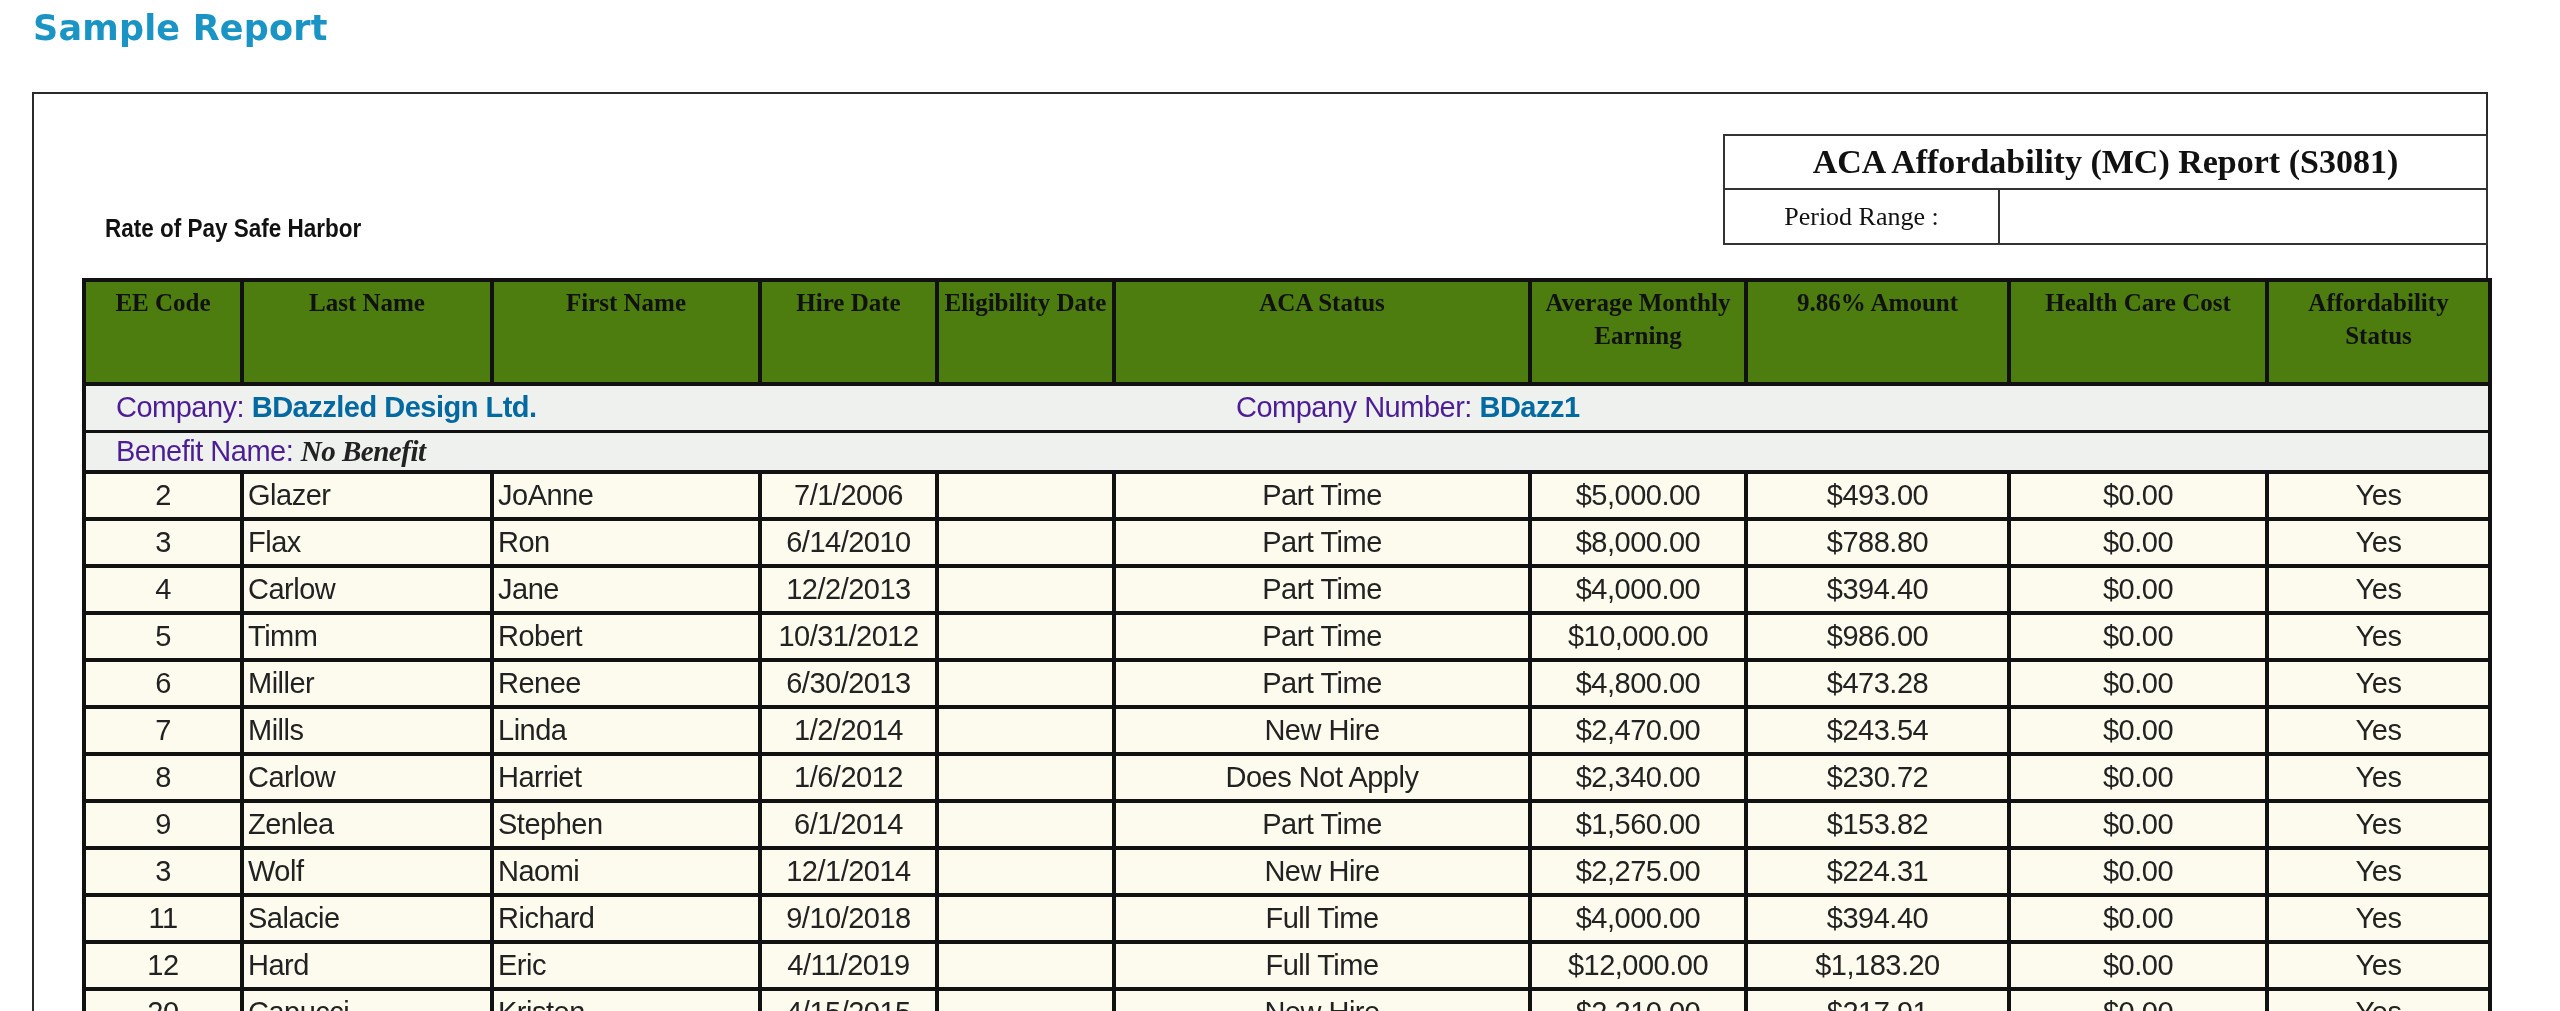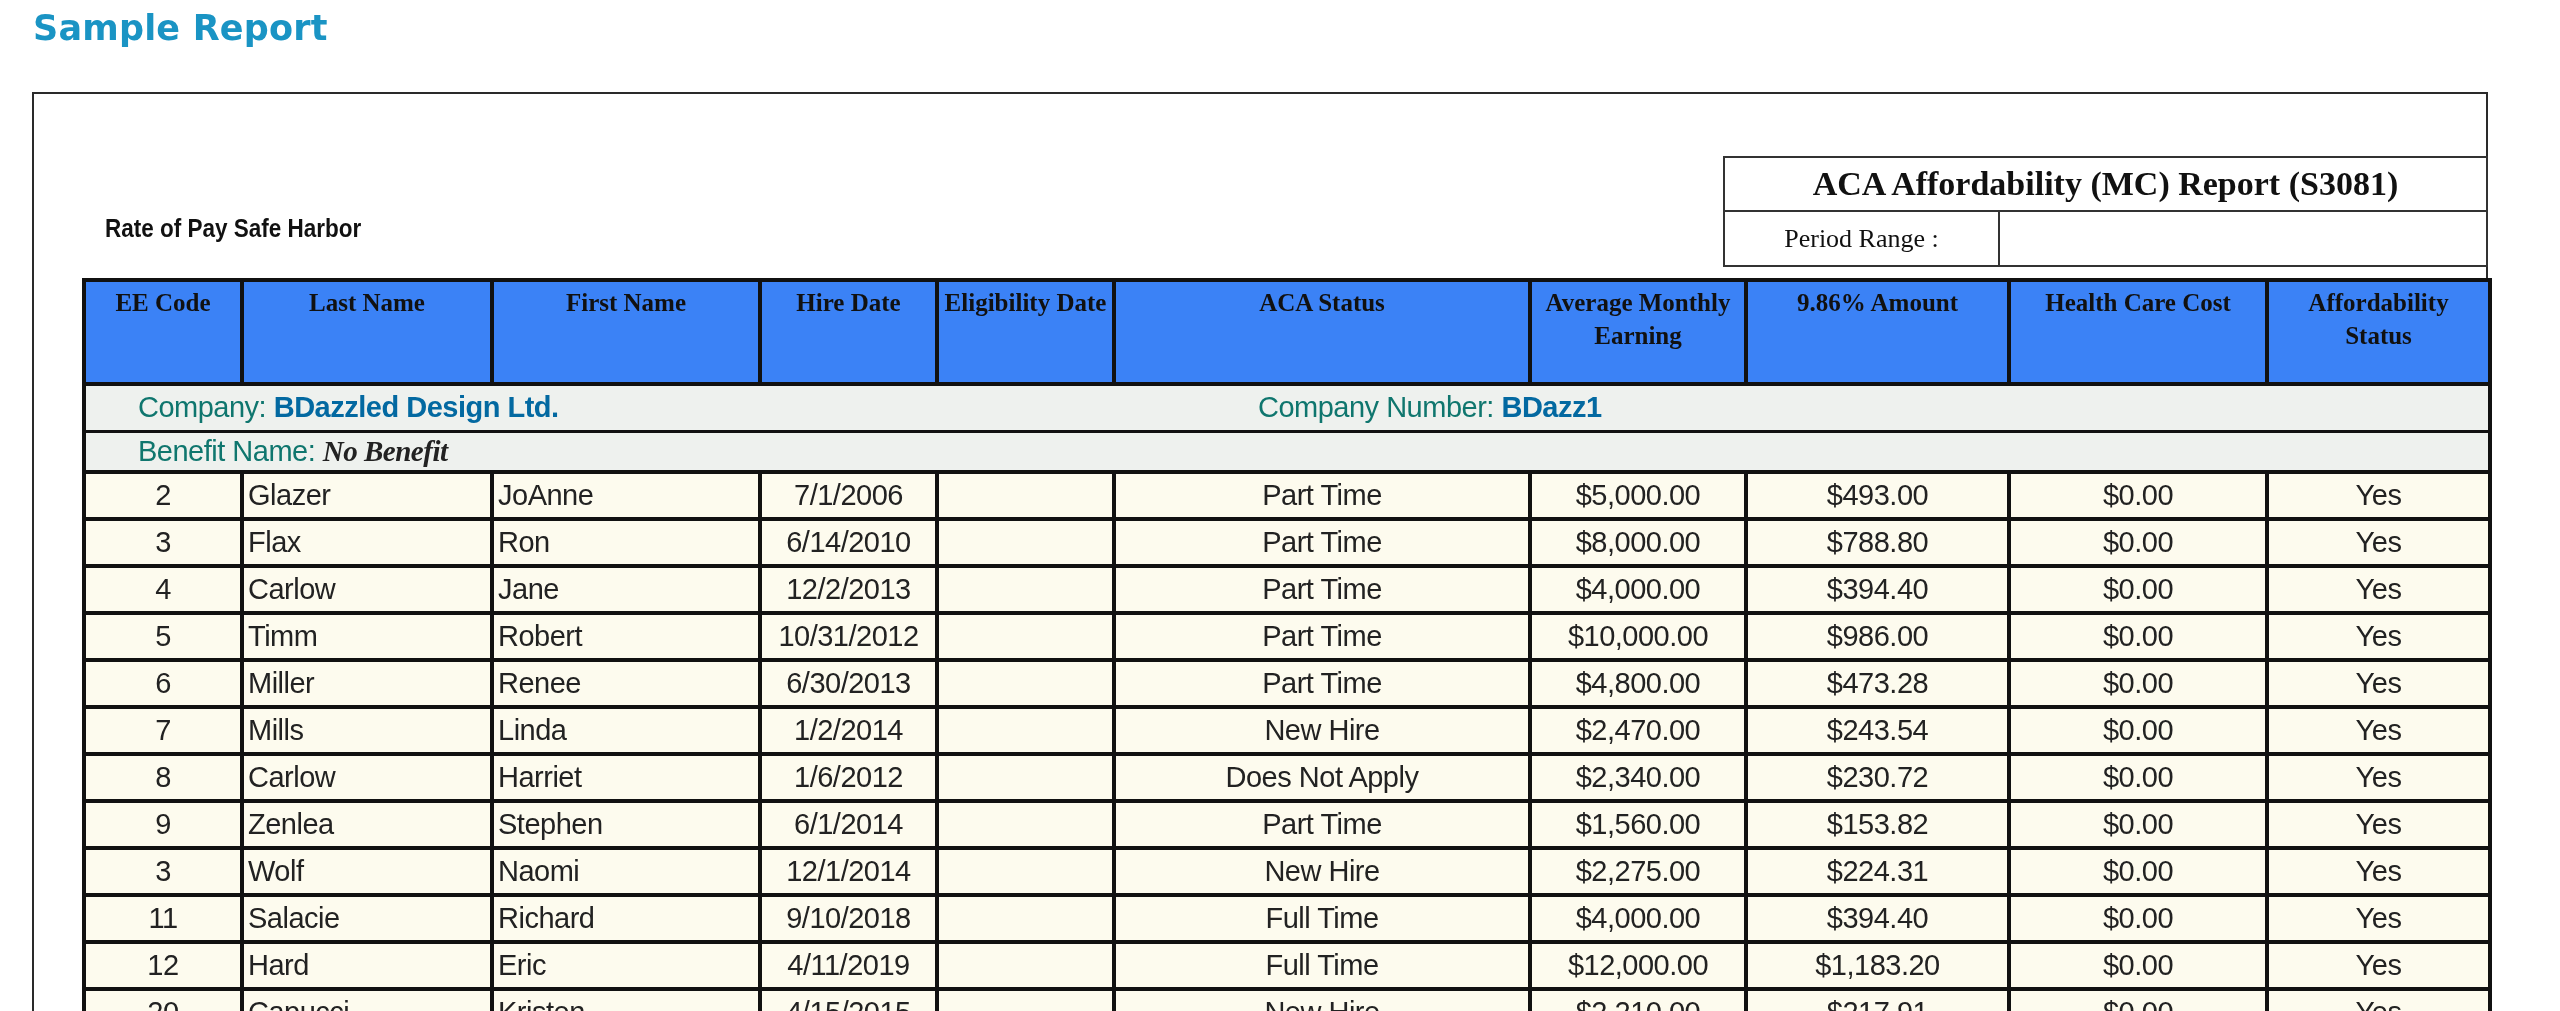--- a/index.html
+++ b/index.html
@@ -14,21 +14,21 @@
     font-weight: bold; 
     font-size: 35px; color: #1a94c4; letter-spacing: 0.2px;
   }
   .frame {
     position: absolute; left: 32px; top: 92px;
     width: 2456px; height: 960px;
     border: 2px solid #2a2a2a; box-sizing: border-box;
     background: #fff;
   }
   .title-box {
-    position: absolute; left: 1723px; top: 156px;
+    position: absolute; left: 1723px; top: 134px;
     width: 765px; height: 111px;
     border: 2px solid #333; box-sizing: border-box;
     font-family: "Liberation Serif", serif; color: #111;
   }
   .title-box .t-row {
     height: 54px; border-bottom: 2px solid #333; box-sizing: border-box;
     display: flex; align-items: center; justify-content: center;
     font-size: 34px; font-weight: bold;
   }
   .title-box .p-row { display: flex; height: 53px; gap: 48px; }
@@ -45,41 +45,41 @@
     position: absolute; left: 105px; top: 214px;
     font-family: "Liberation Sans", sans-serif; font-weight: bold;
     font-size: 25px; color: #111; transform: scaleX(0.9); transform-origin: left;
   }
   table.report {
     position: absolute; left: 82px; top: 278px;
     border-collapse: collapse; table-layout: fixed;
     width: 2406px;
   }
   table.report th {
-    border: 4px solid #111; background: #3b82f6;
+    border: 4px solid #111; background: #4d7c0f;
     font-family: "Liberation Serif", serif; font-weight: bold;
     font-size: 25px; color: #111; vertical-align: top;
     text-align: center; padding: 4px 4px 0 4px; line-height: 33px;
     height: 104px; box-sizing: border-box;
   }
   table.report td {
     border: 4px solid #111; background: #fdfbee;
     font-family: "Liberation Sans", sans-serif;
     font-size: 29px; color: #222; height: 47px; box-sizing: border-box;
     padding: 0 4px; white-space: nowrap; overflow: hidden;
     text-align: center; letter-spacing: -0.5px;
   }
   table.report td.left { text-align: left; }
   table.report tr.group td {
     background: #eef1ee; text-align: left; border-width: 3px 4px;
     padding-left: 30px; font-size: 29px;
   }
   table.report tr.company td { height: 47px; }
   table.report tr.benefit td { height: 41px; }
-  .grp-label { font-weight: normal; color: #0f766e; margin-left: 22px; }
+  .grp-label { font-weight: normal; color: #4c1d95; }
   .grp-val { font-weight: bold; color: #0369a1; }
   .grp-italic { font-family: "Liberation Serif", serif; font-style: italic; font-weight: bold; }
   .company-num { position: absolute; left: 1150px; }
   .company-cell { position: relative; }
 </style>
 </head>
 <body>
 
 <div class="page-title">Sample Report</div>
 

